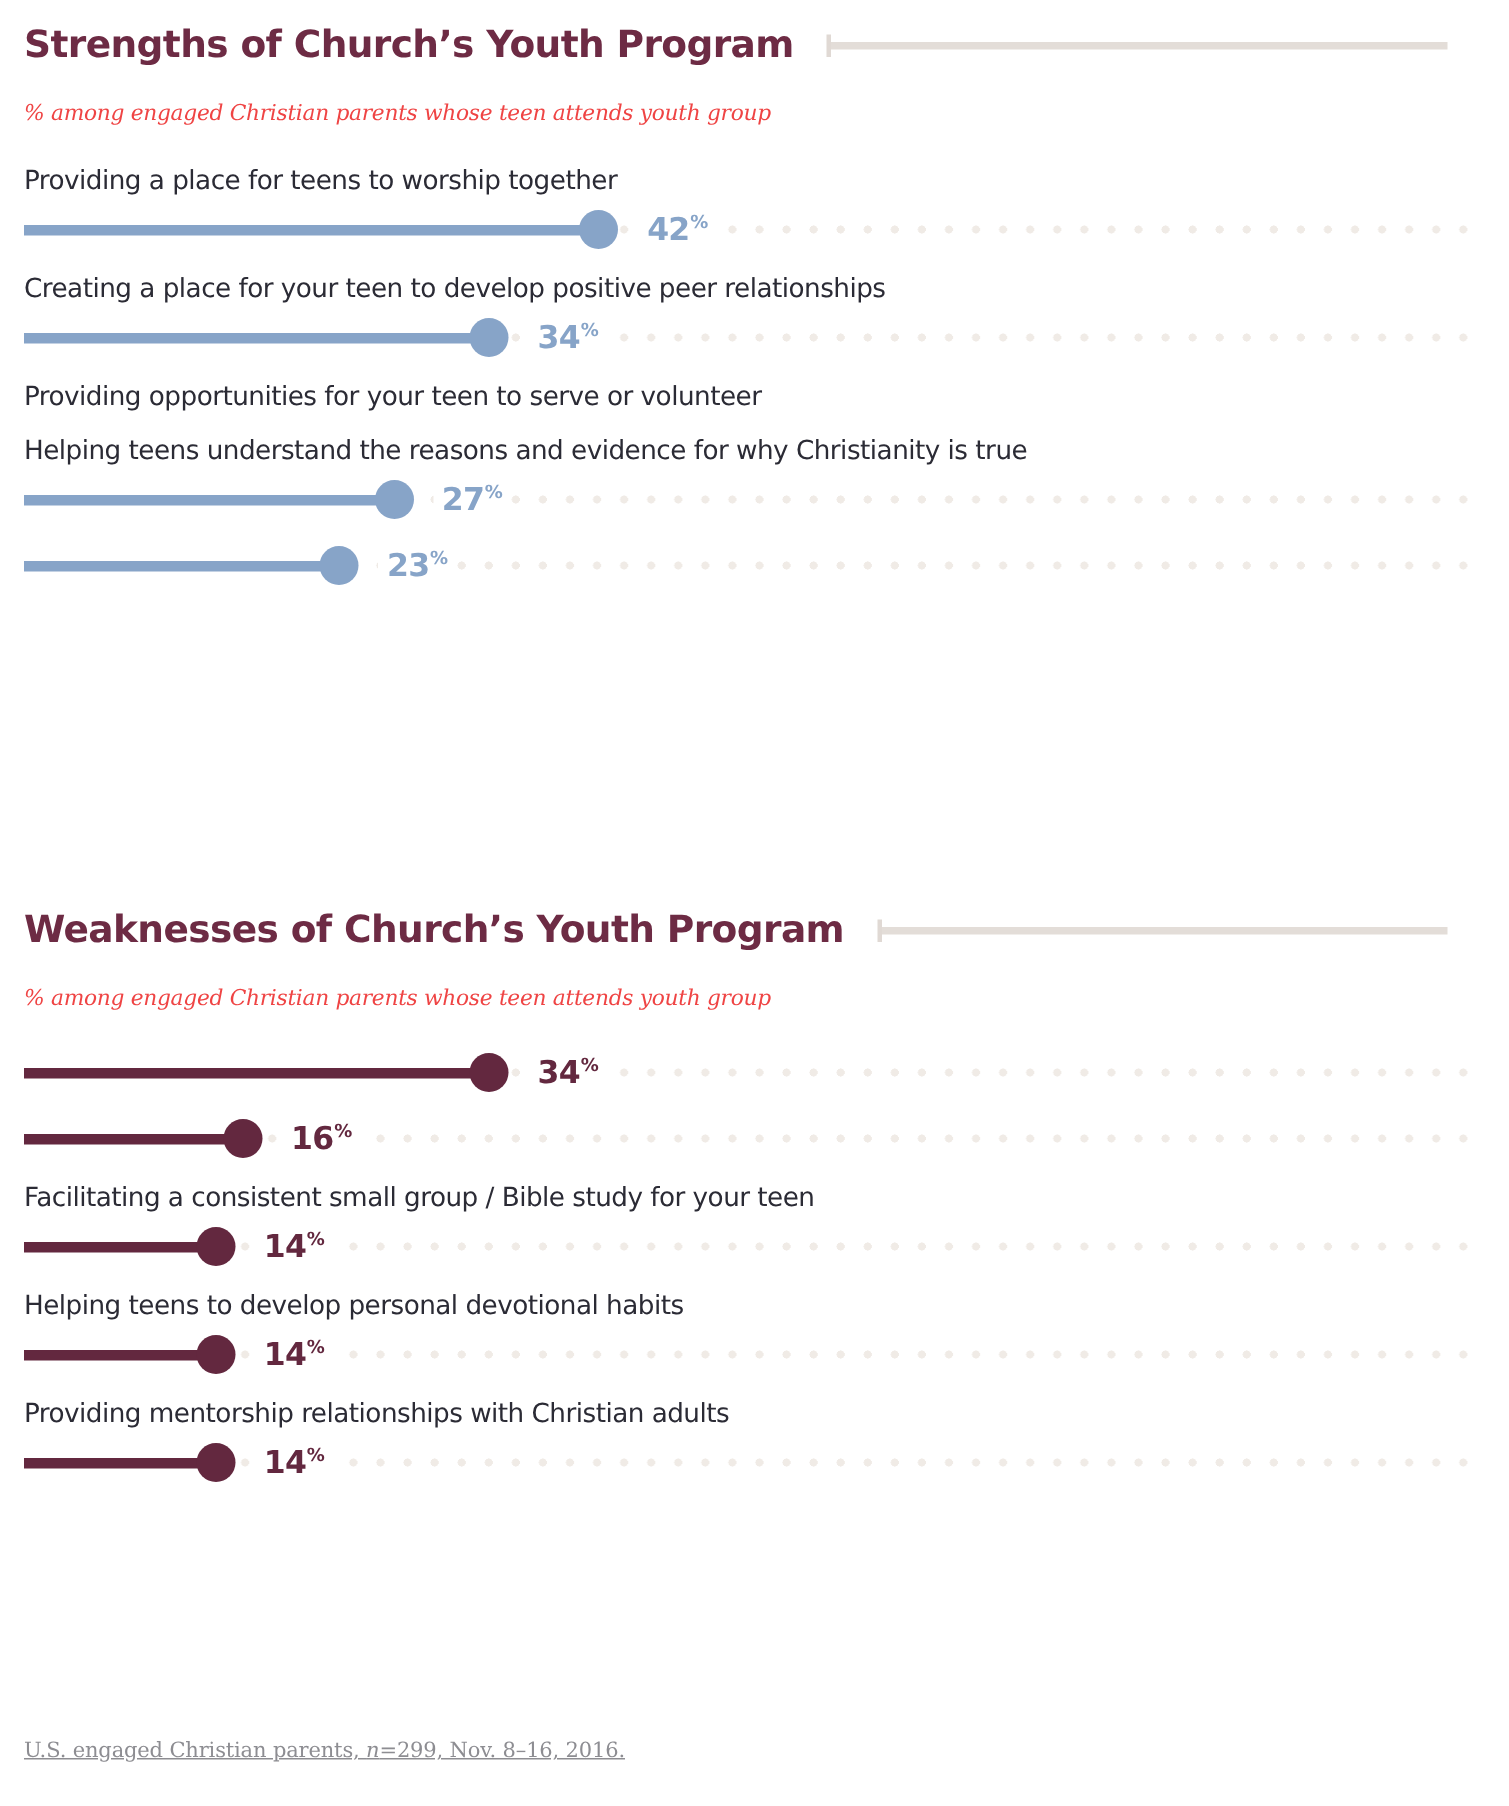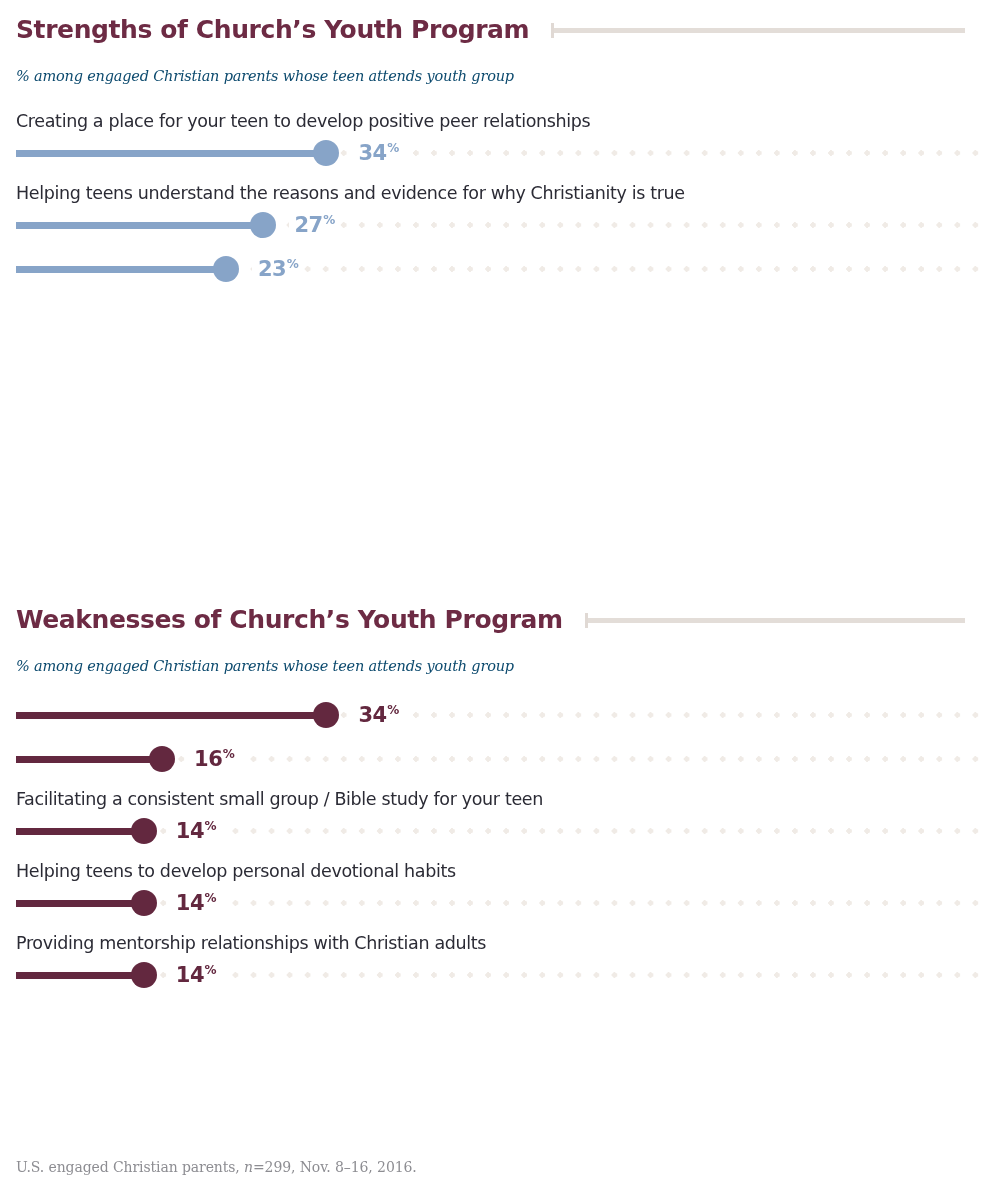--- a/index.html
+++ b/index.html
@@ -62,21 +62,21 @@
     flex: 1;
     height: 5px;
     background: #e3ddd8;
   }
   .sec-sub {
     margin-top: 18px;
     padding-left: 16px;
     font-family: "DejaVu Serif", serif;
     font-style: italic;
     font-size: 14.5px;
-    color: #0c4a6e;
+    color: #ef4444;
     letter-spacing: -0.2px;
   }
 
   
   .rows {
     margin-top: 26px;
   }
   .row {
     position: relative;
     padding-left: 16px;
@@ -151,48 +151,59 @@
 
   
   .footnote {
     position: absolute;
     left: 16px;
     top: 1159px;
     font-family: "DejaVu Serif", serif;
     font-size: 14px;
     color: #8d8d92;
     letter-spacing: -0.1px;
+    text-decoration: underline;
   }
   .footnote i { font-style: italic; }
 </style>
 </head>
 <body>
 
 <div class="page">
 
   <div class="section" id="section-0" style="top:10px;">
     <div class="sec-head">
       <div class="sec-title">Strengths of Church’s Youth Program</div>
       <div class="rule-wrap">
         <div class="rule-tick"></div>
         <div class="rule-line"></div>
       </div>
     </div>
     <div class="sec-sub">% among engaged Christian parents whose teen attends youth group</div>
     <div class="rows" id="rows-0">
         <div class="row blue">
+          <div class="row-label">Providing a place for teens to worship together</div>
+          <div class="track">
+            <div class="dots"></div>
+            <div class="bar" style="width: 383.46px;"></div>
+            <div class="knob" style="left: 399.46px;"></div>
+            <div class="val" style="left: 425.46px;"><span>42</span><sup>%</sup></div>
+          </div>
+        </div>
+        <div class="row blue">
           <div class="row-label">Creating a place for your teen to develop positive peer relationships</div>
           <div class="track">
             <div class="dots"></div>
             <div class="bar" style="width: 310.42px;"></div>
             <div class="knob" style="left: 326.42px;"></div>
             <div class="val" style="left: 352.42px;"><span>34</span><sup>%</sup></div>
           </div>
         </div>
         <div class="row blue">
+          <div class="row-label">Providing opportunities for your teen to serve or volunteer</div>
         </div>
         <div class="row blue">
           <div class="row-label">Helping teens understand the reasons and evidence for why Christianity is true</div>
           <div class="track">
             <div class="dots"></div>
             <div class="bar" style="width: 246.51px;"></div>
             <div class="knob" style="left: 262.51px;"></div>
             <div class="val" style="left: 288.51px;"><span>27</span><sup>%</sup></div>
           </div>
         </div>

